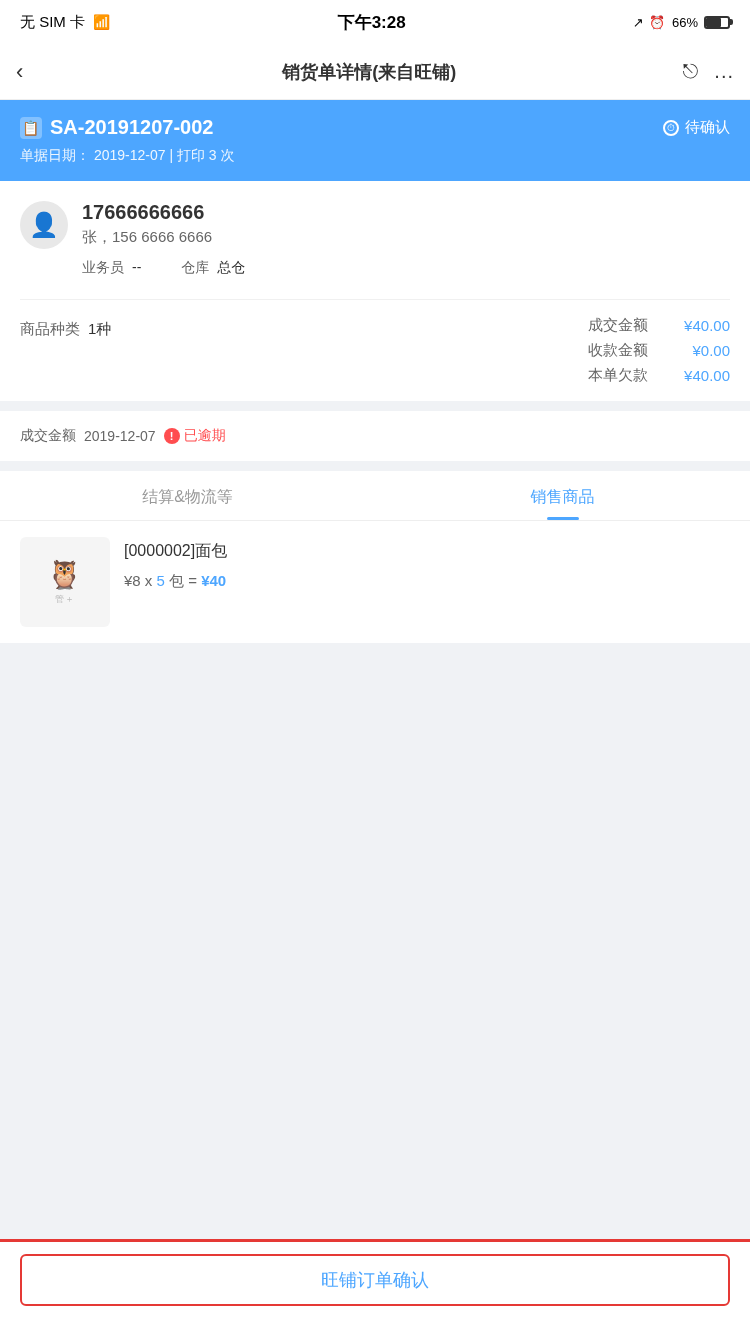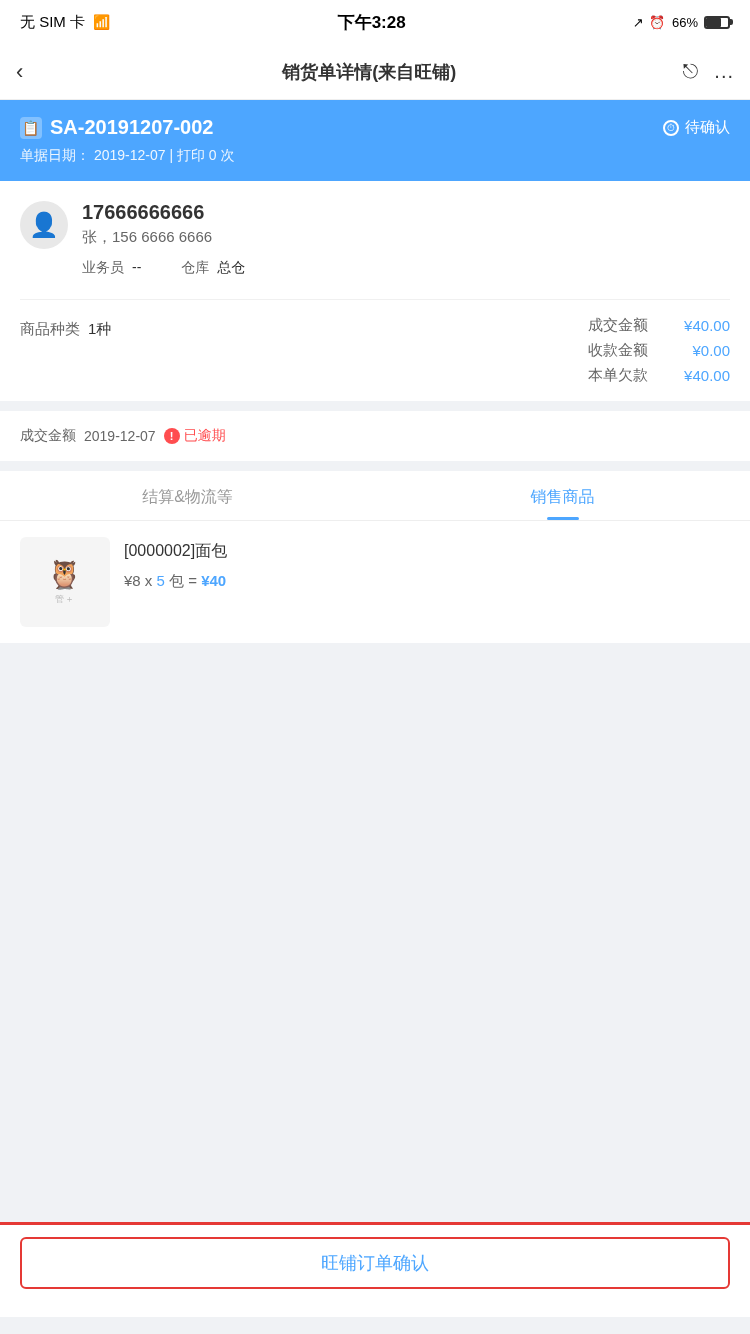--- a/index.html
+++ b/index.html
@@ -297,21 +297,21 @@
 
     
     .bottom-spacer {
       height: 160px;
       background: #f0f2f5;
     }
 
     
     .bottom-action {
       position: fixed;
-      bottom: 17px;
+      bottom: 0;
       left: 0;
       width: 750px;
       background: #fff;
       padding: 12px 20px 28px;
       border-top: 3px solid #e53935;
     }
     .confirm-button {
       width: 100%;
       height: 52px;
       background: #fff;
@@ -364,21 +364,21 @@
       <span>SA-20191207-002</span>
     </div>
     <div class="order-status">
       <div class="order-status-icon">⏱</div>
       <span>待确认</span>
     </div>
   </div>
   <div class="order-date">
     <span>单据日期：</span>
     <span>2019-12-07</span>
-    <span>| 打印 0 次</span>
+    <span>| 打印 3 次</span>
   </div>
 </div>
 
 <div class="white-card">
   <div class="customer-section">
     <div class="customer-avatar">
       <span>👤</span>
     </div>
     <div class="customer-info">
       <div class="customer-phone">17666666666</div>

